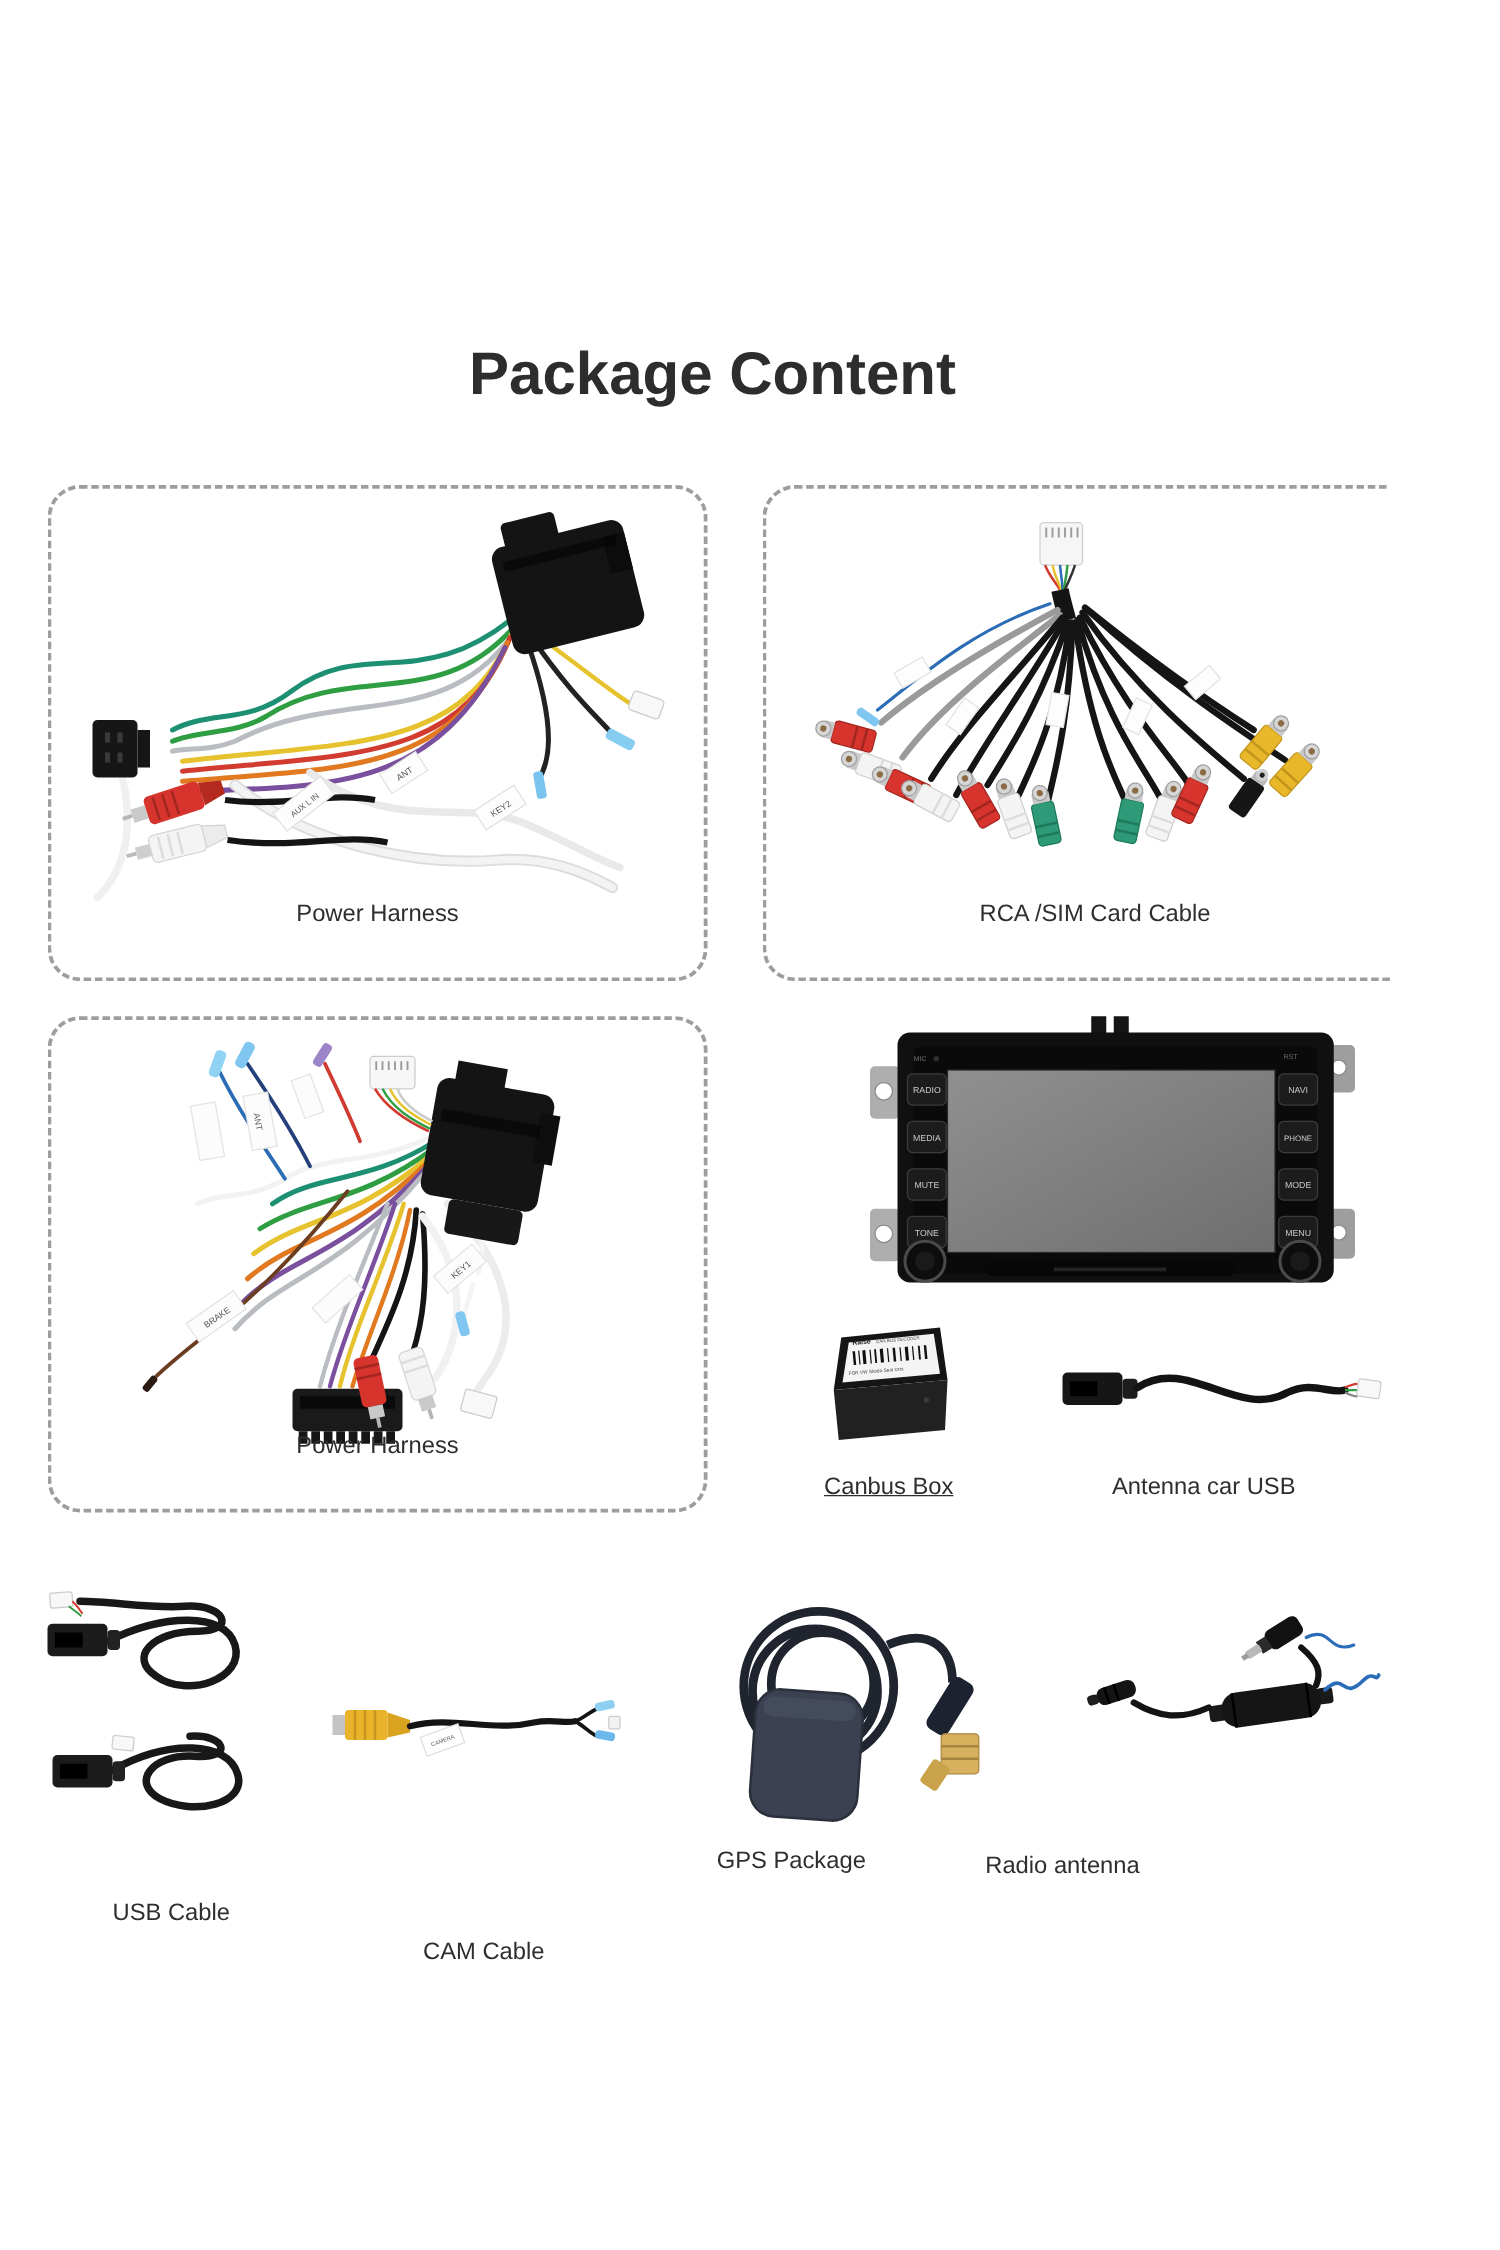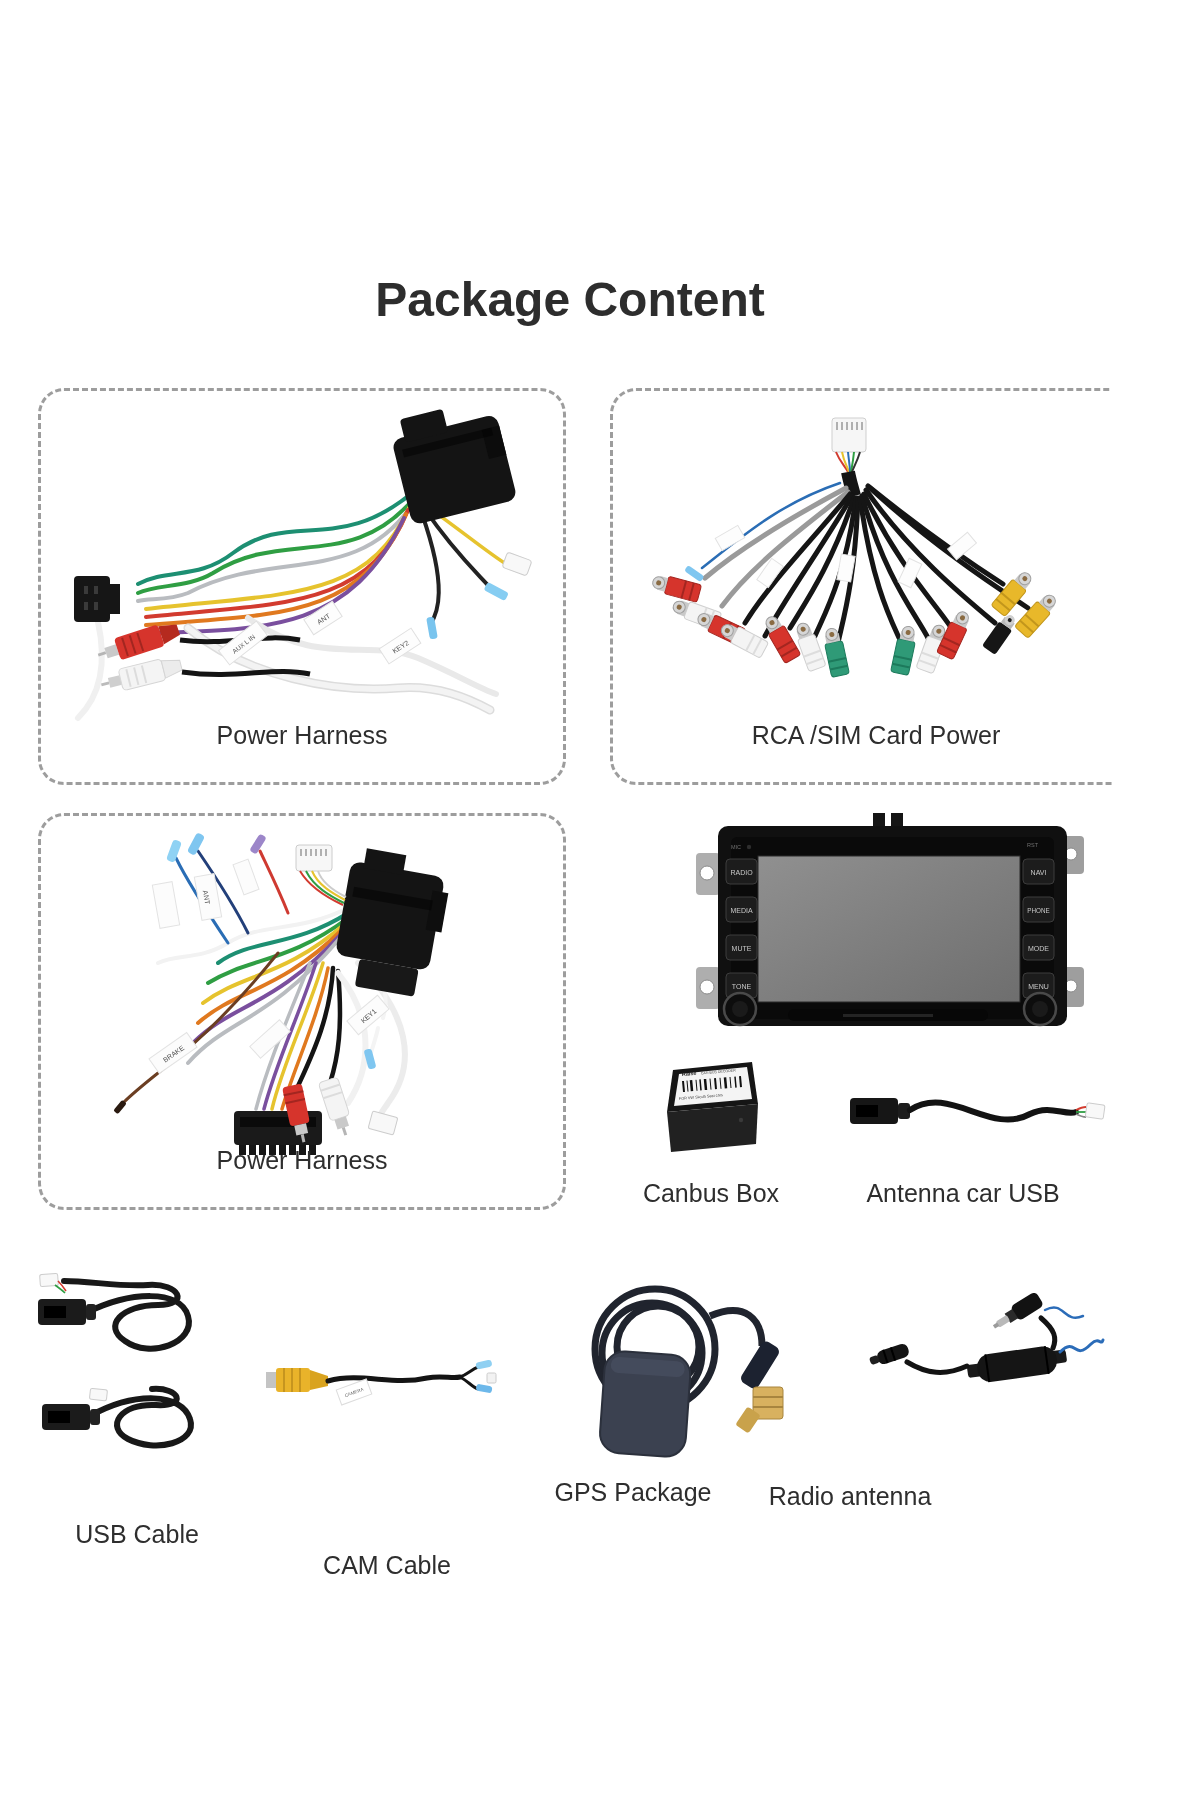--- a/index.html
+++ b/index.html
@@ -1,21 +1,21 @@
 <!DOCTYPE html>
 <html><head>
 <meta charset="utf-8">
 <style>
   html,body{margin:0;padding:0;background:#ffffff;}
   #page{position:relative;width:1112px;height:1800px;background:#ffffff;overflow:hidden;
         font-family:"Liberation Sans",sans-serif;margin-top:16px;}
   #title{position:absolute;left:570px;top:256px;transform:translateX(-50%);
          font-size:48px;font-weight:800;color:#2d2d2d;letter-spacing:0px;white-space:nowrap;}
   .pkg-box{position:absolute;border:3px dashed #9d9d9d;border-radius:26px;box-sizing:border-box;background:#fff;}
-  .caption{position:absolute;transform:translateX(-50%);font-size:25px;color:#2e2e2e;white-space:nowrap;}
+  .caption{position:absolute;transform:translateX(-50%);font-size:19px;color:#2e2e2e;white-space:nowrap;}
   .illus{position:absolute;}
   svg text{font-family:"Liberation Sans",sans-serif;}
 </style>
 </head>
 <body>
 
 <div id="page">
 
   <div id="title">Package Content</div>
 
@@ -199,21 +199,21 @@
       <use href="#rcaF-white" transform="translate(322,262) rotate(290)"></use>
       <use href="#rcaF-red" transform="translate(344,248) rotate(295)"></use>
       <use href="#jackF-black" transform="translate(390,246) rotate(305)"></use>
       <use href="#rcaF-yellow" transform="translate(402,206) rotate(310)"></use>
       <use href="#rcaF-yellow" transform="translate(426,228) rotate(312)"></use>
     </g>
     <g transform="translate(84,186) rotate(35)">
       <rect x="-10" y="-4" width="20" height="7" rx="3" fill="#7fc6f0"></rect>
     </g>
   </svg>
-  <div class="caption" style="left:876px;top:705px;">RCA /SIM Card Power</div>
+  <div class="caption" style="left:876px;top:705px;">RCA /SIM Card Cable</div>
 
   <div class="pkg-box" style="left:38px;top:797px;width:528px;height:397px;"></div>
   <svg class="illus" style="left:38px;top:797px;" width="528" height="397" viewBox="0 0 528 397">
     <g fill="none" stroke-linecap="round">
       <path d="M310,95 C260,120 220,110 190,130 C160,148 140,140 120,150" stroke="#f2f2f2" stroke-width="4"></path>
       <path d="M310,100 C255,135 215,125 180,150" stroke="#1d8f72" stroke-width="4"></path>
       <path d="M310,105 C250,150 210,145 170,170" stroke="#2f9e43" stroke-width="4"></path>
       <path d="M308,110 C245,165 205,160 165,190" stroke="#e6c32e" stroke-width="4"></path>
       <path d="M306,115 C240,180 200,175 160,210" stroke="#e0791f" stroke-width="4"></path>
       <path d="M304,120 C235,195 195,190 155,230" stroke="#7a4f9e" stroke-width="4"></path>
@@ -401,21 +401,21 @@
         <line x1="70" y1="23.4" x2="71" y2="34.4" stroke-width="2.5"></line>
       <line x1="75" y1="23" x2="76" y2="34" stroke-width="1"></line>
         <line x1="80" y1="22.6" x2="81" y2="33.6" stroke-width="1.5"></line>
       <line x1="85" y1="22.2" x2="86" y2="33.2" stroke-width="2"></line>
     </g>
     <text x="27" y="22" font-size="5.5" font-weight="bold" fill="#1a1a1a" transform="rotate(-5 27 22)">Raise</text>
     <text x="46" y="20.5" font-size="3.6" fill="#444" transform="rotate(-5 46 20.5)">CAN BUS DECODER</text>
     <text x="24" y="46" font-size="3.8" fill="#444" transform="rotate(-5 24 46)">FOR VW Skoda Seat cars</text>
     <circle cx="86" cy="66" r="2.2" fill="#3a3a3a"></circle>
   </svg>
-  <div class="caption" style="left:711px;top:1163px;">Canbus Box</div>
+  <div class="caption" style="left:711px;top:1163px;text-decoration:underline;">Canbus Box</div>
 
   <svg class="illus" style="left:840px;top:1058px;" width="270" height="70" viewBox="0 0 270 70">
     <g>
       <rect x="10" y="24" width="48" height="26" rx="4" fill="#161616"></rect>
       <rect x="16" y="31" width="22" height="12" fill="#000000"></rect>
       <rect x="58" y="29" width="12" height="16" rx="3" fill="#1d1d1d"></rect>
     </g>
     <path d="M70,36 C110,10 150,62 190,40 C210,30 225,42 236,38" fill="none" stroke="#131313" stroke-width="6" stroke-linecap="round"></path>
     <g fill="none" stroke-width="1.8">
       <path d="M236,36 C240,34 243,33 246,33" stroke="#d23b2f"></path>

